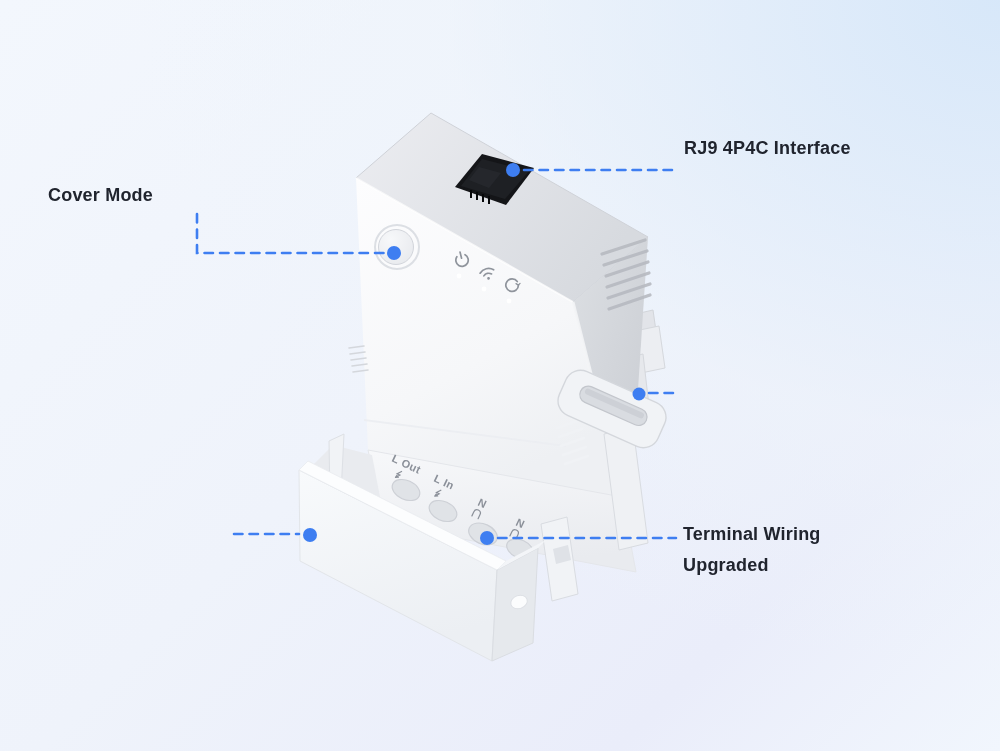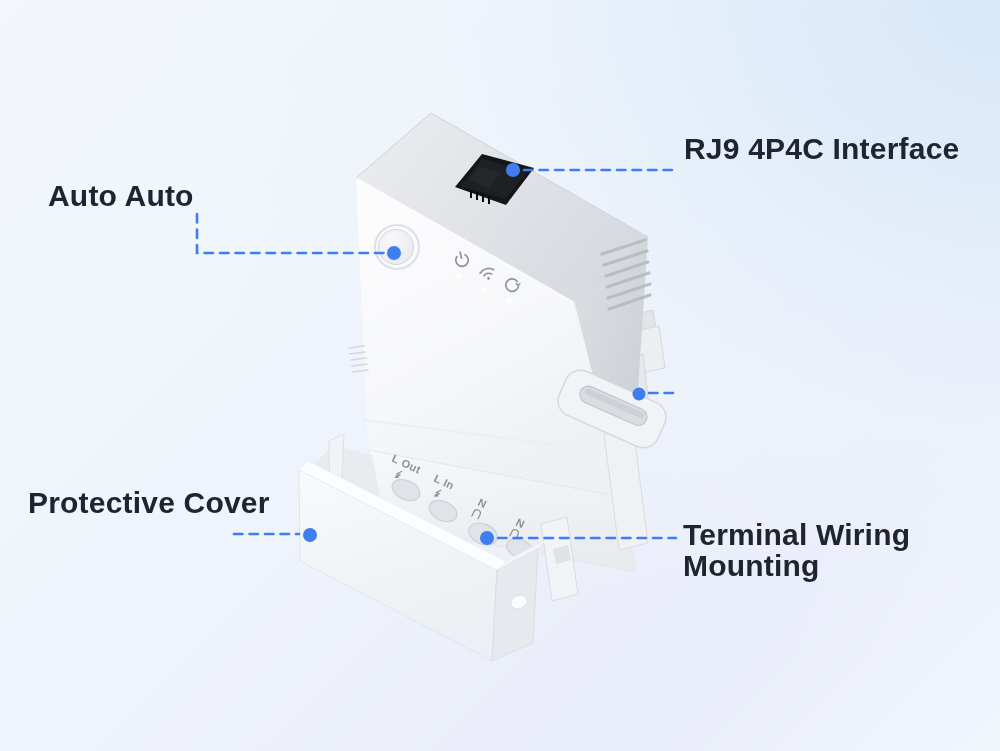--- a/index.html
+++ b/index.html
@@ -5,21 +5,21 @@
   html,body{margin:0;padding:0;}
   body{width:1000px;height:751px;font-family:"Liberation Sans",sans-serif;}
   .stage{
     position:relative;width:1000px;height:751px;overflow:hidden;
     background:
       radial-gradient(115% 120% at 100% 0%, rgba(214,231,249,.95) 0%, rgba(238,244,251,.55) 48%, rgba(238,244,251,0) 75%),
       linear-gradient(135deg,#f3f7fd 0%, #eff3fb 45%, #eaedfa 78%, #f1f6fd 100%);
   }
   .stage svg{position:absolute;left:0;top:0;}
   .callout{
-    position:absolute;color:#20242e;font-weight:700;font-size:30px;line-height:31px;
+    position:absolute;color:#20242e;font-weight:700;font-size:18px;line-height:31px;
     letter-spacing:.2px;white-space:nowrap;
   }
 </style>
 </head>
 <body>
 
 <div class="stage">
 
 <svg width="1000" height="751" viewBox="0 0 1000 751">
   <defs>
@@ -185,21 +185,20 @@
   </g>
   <g fill="#3e7ef1">
     <circle cx="513" cy="170" r="7"></circle>
     <circle cx="394" cy="253" r="7"></circle>
     <circle cx="639" cy="394" r="6.5"></circle>
     <circle cx="310" cy="535" r="7"></circle>
     <circle cx="487" cy="538" r="7"></circle>
   </g>
 </svg>
 
-<div class="callout" style="left:48px;top:180px;">Auto Auto</div>
+<div class="callout" style="left:48px;top:180px;">Cover Mode</div>
 <div class="callout" style="left:684px;top:133px;">RJ9 4P4C Interface</div>
-<div class="callout" style="left:28px;top:487px;">Protective Cover</div>
 <div class="callout" style="left:683px;top:519px;">
   <div>Terminal Wiring</div>
-  <div>Mounting</div>
+  <div>Upgraded</div>
 </div>
 
 </div>
 
 </body></html>

